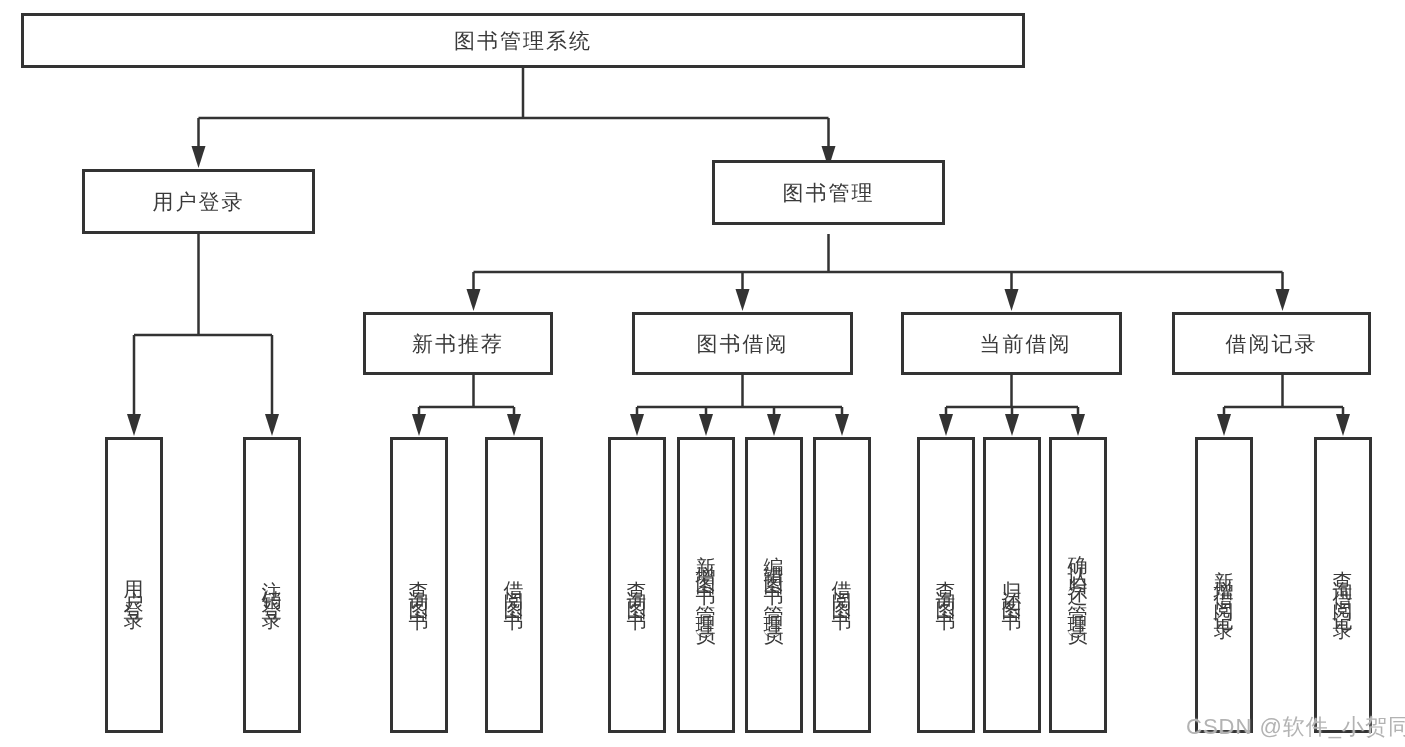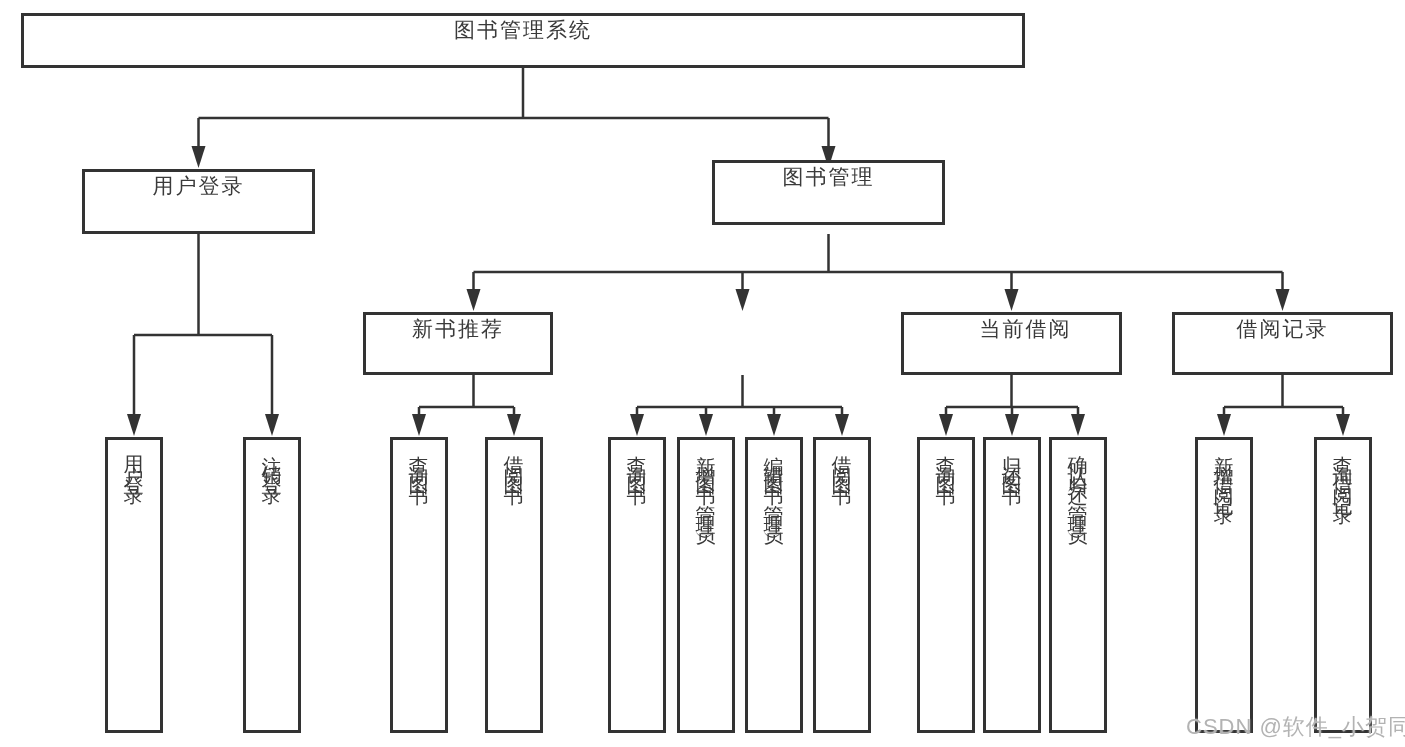--- a/index.html
+++ b/index.html
@@ -30,20 +30,21 @@
   svg.connectors polygon {
     fill: #333333;
     stroke: none;
   }
   .box {
     position: absolute;
     background: #ffffff;
     border: 3px solid #333333;
     box-sizing: border-box;
     display: flex;
+    align-items: center;
     justify-content: center;
     color: #3a3a3a;
   }
   .hbox {
     font-size: 21px;
     letter-spacing: 2px;
     white-space: nowrap;
   }
   .leaf {
     width: 58px;
@@ -57,21 +58,21 @@
     letter-spacing: 10px;
     line-height: 1;
   }
   
   #n-root        { left: 21px;   top: 13px;  width: 1004px; height: 55px; }
   #n-user-login  { left: 82px;   top: 169px; width: 233px;  height: 65px; }
   #n-book-mgmt   { left: 712px;  top: 160px; width: 233px;  height: 65px; }
   #n-new-rec     { left: 363px;  top: 312px; width: 190px;  height: 63px; }
   #n-book-borrow { left: 632px;  top: 312px; width: 221px;  height: 63px; }
   #n-cur-borrow  { left: 901px;  top: 312px; width: 221px;  height: 63px; padding-left: 28px; }
-  #n-borrow-rec  { left: 1172px; top: 312px; width: 221px;  height: 63px; }
+  #n-borrow-rec  { left: 1172px; top: 312px; width: 199px;  height: 63px; }
   #lf-0  { left: 105px;  }
   #lf-1  { left: 243px;  }
   #lf-2  { left: 390px;  }
   #lf-3  { left: 485px;  }
   #lf-4  { left: 608px;  }
   #lf-5  { left: 677px;  }
   #lf-6  { left: 745px;  }
   #lf-7  { left: 813px;  }
   #lf-8  { left: 917px;  }
   #lf-9  { left: 983px;  }
@@ -137,20 +138,23 @@
   <div class="box hbox" id="n-user-login">
     <span>用户登录</span>
   </div>
   <div class="box hbox" id="n-book-mgmt">
     <span>图书管理</span>
   </div>
 
   <div class="box hbox" id="n-new-rec">
     <span>新书推荐</span>
   </div>
+  <div class="box hbox" id="n-book-borrow">
+    <span>图书借阅</span>
+  </div>
   <div class="box hbox" id="n-cur-borrow">
     <span>当前借阅</span>
   </div>
   <div class="box hbox" id="n-borrow-rec">
     <span>借阅记录</span>
   </div>
 
   <div class="box leaf" id="lf-0">
     <span class="vtext">用户登录</span>
   </div>

